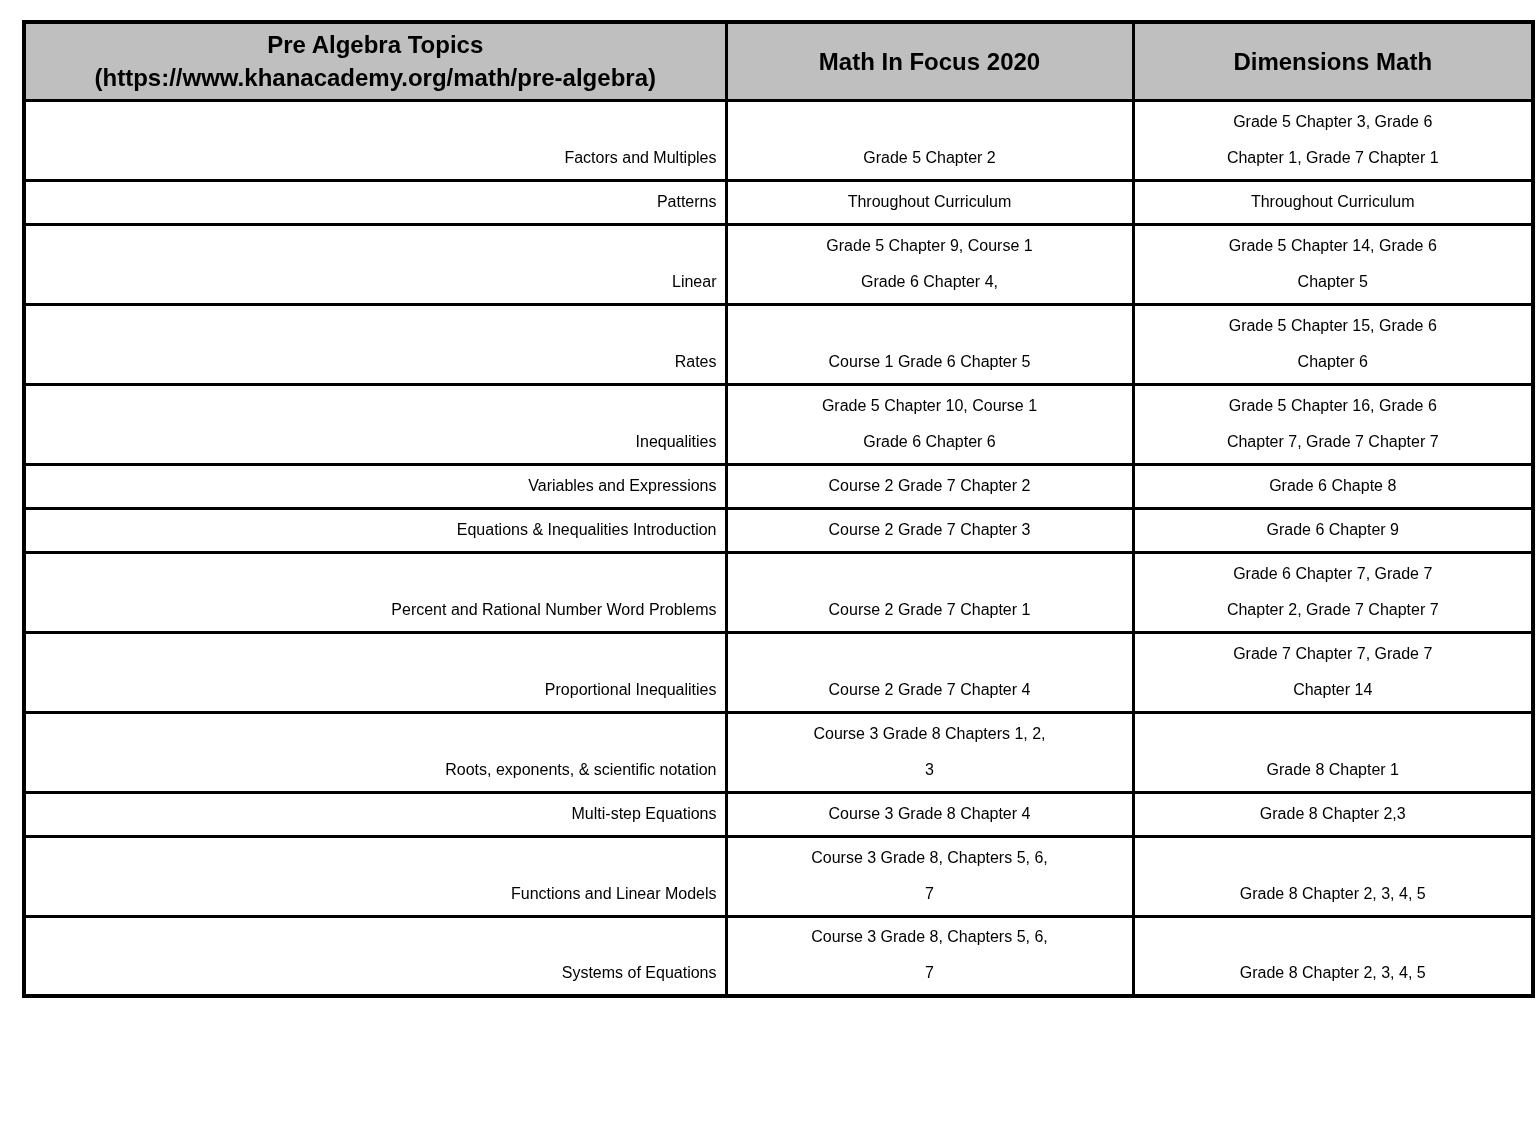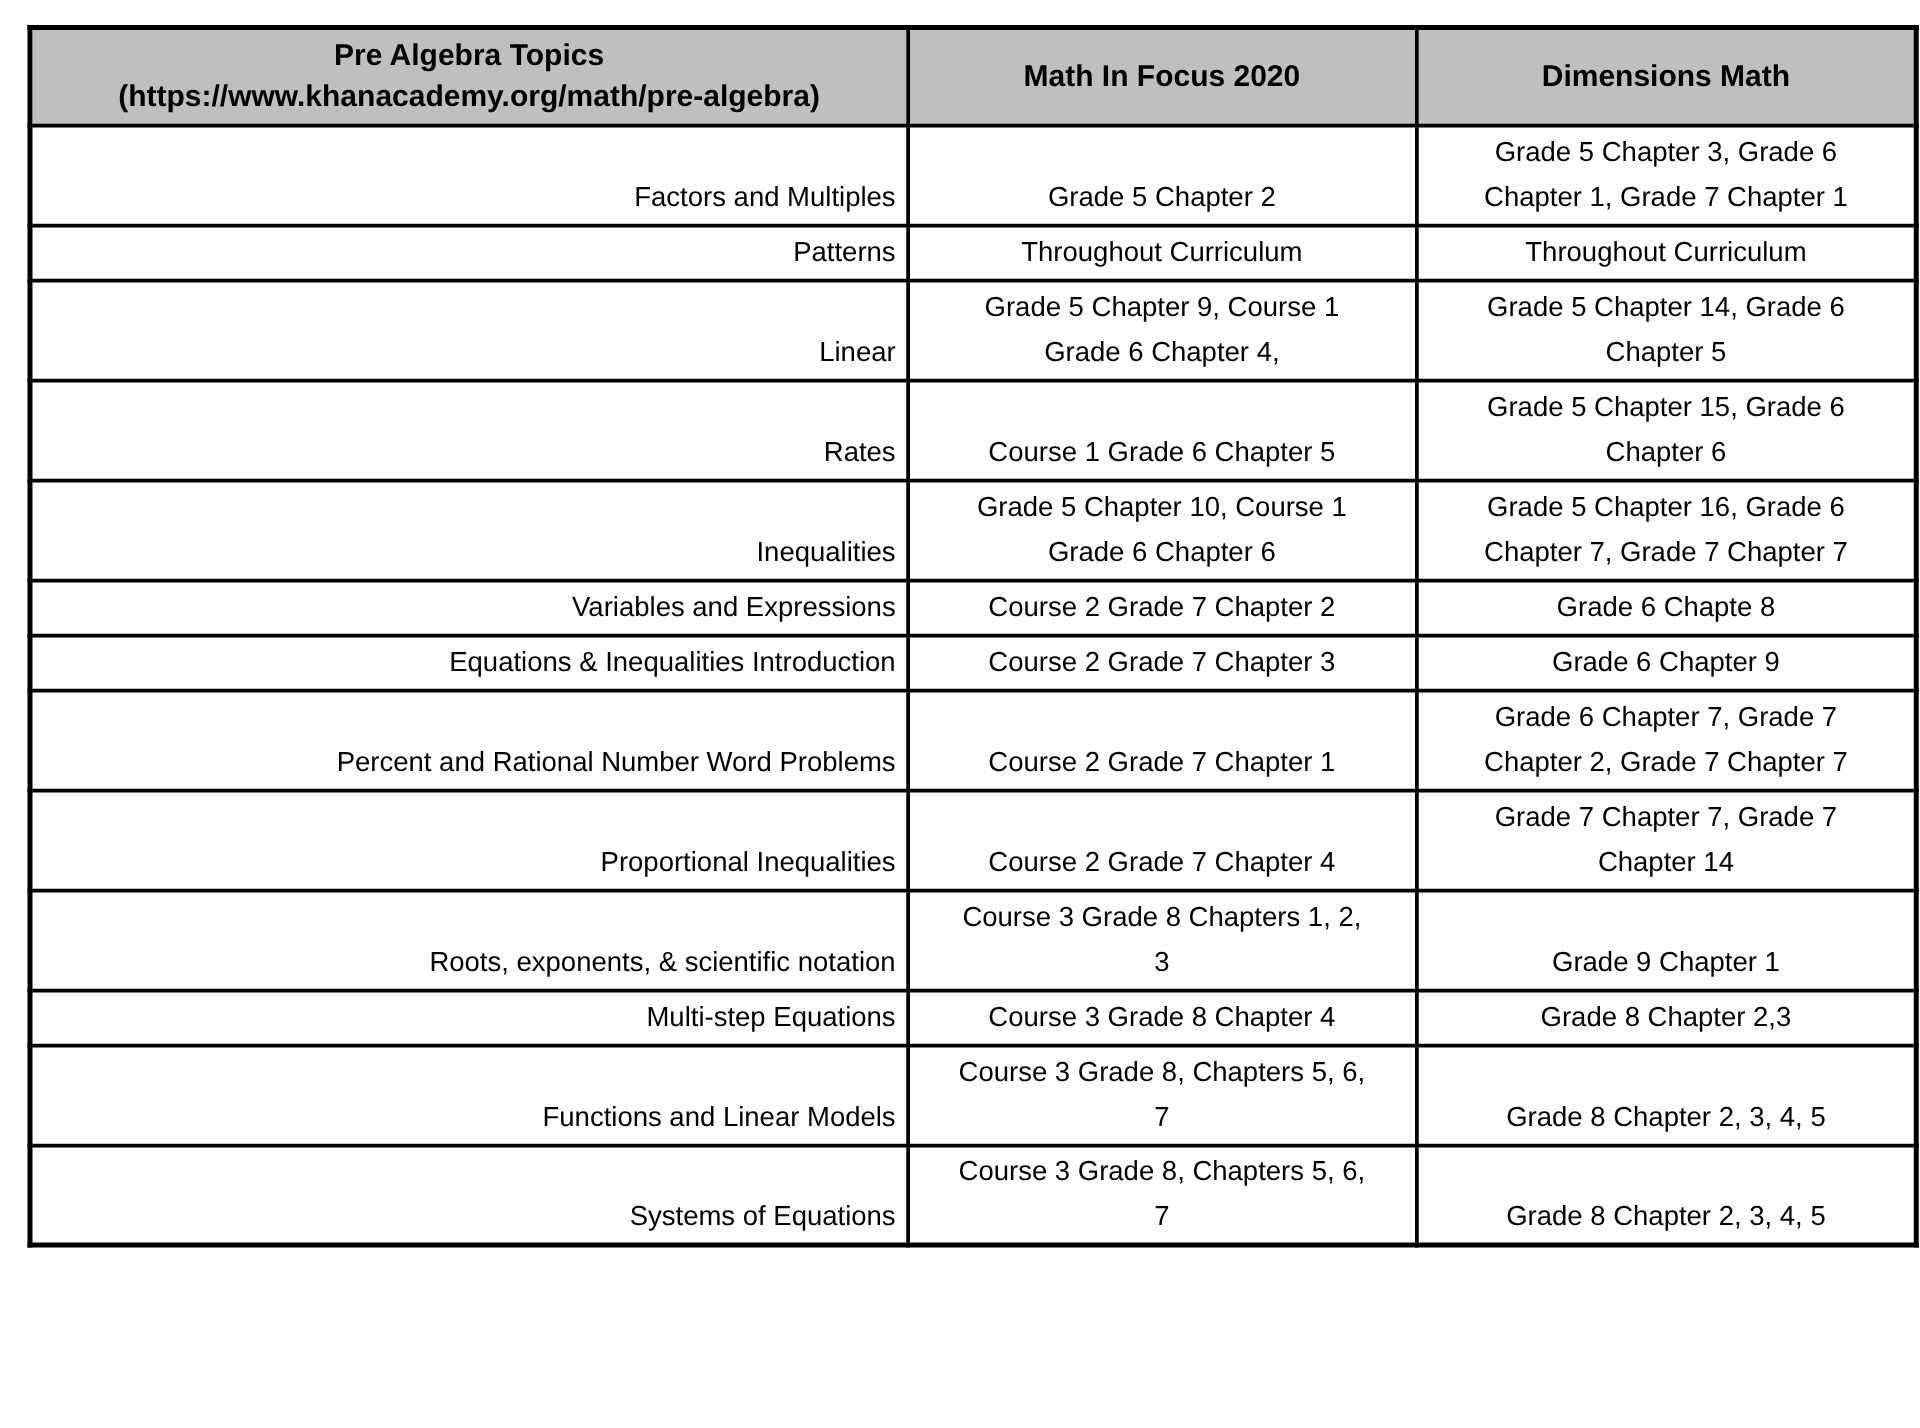--- a/index.html
+++ b/index.html
@@ -35,21 +35,21 @@
     background:var(--header-bg);
     font-weight:bold;
     font-size:24px;
     line-height:33px;
     text-align:center;
     vertical-align:middle;
     white-space:pre-line;
     padding:2px 6px;
   }
   td{
-    font-size:22px;
+    font-size:16px;
     line-height:36px;
     vertical-align:bottom;
     white-space:pre-line;
     padding:1px 8px 3px;
   }
   td.topic{
     font-weight:normal;
     text-align:right;
     padding-left:5px;
   }
@@ -128,21 +128,21 @@
         <tr class="tall">
     <td class="topic">Proportional Inequalities</td>
     <td class="mif">Course 2 Grade 7 Chapter 4</td>
     <td class="dm">Grade 7 Chapter 7, Grade 7
 Chapter 14</td>
   </tr>
         <tr class="tall">
     <td class="topic">Roots, exponents, &amp; scientific notation</td>
     <td class="mif">Course 3 Grade 8 Chapters 1, 2,
 3</td>
-    <td class="dm">Grade 9 Chapter 1</td>
+    <td class="dm">Grade 8 Chapter 1</td>
   </tr>
         <tr class="short">
     <td class="topic">Multi-step Equations</td>
     <td class="mif">Course 3 Grade 8 Chapter 4</td>
     <td class="dm">Grade 8 Chapter 2,3</td>
   </tr>
         <tr class="tall">
     <td class="topic">Functions and Linear Models</td>
     <td class="mif">Course 3 Grade 8, Chapters 5, 6,
 7</td>

